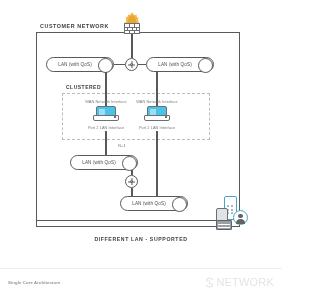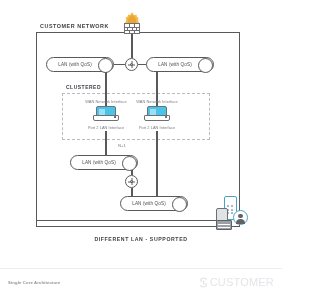--- a/index.html
+++ b/index.html
@@ -439,16 +439,16 @@
   <div class="abs caption">DIFFERENT LAN - SUPPORTED</div>
 
   <div class="abs footer-rule"></div>
   <div class="abs footer-label">Single Core Architecture</div>
   <div class="abs brand">
     <svg width="9" height="11" viewBox="0 0 9 11" xmlns="http://www.w3.org/2000/svg">
       <path d="M4.5 0.6 C2.4 0.6 1 1.8 1 3.1 C1 4.2 1.9 4.9 3.4 5.3 L3.4 4.1 C2.6 3.9 2.2 3.6 2.2 3.1 C2.2 2.4 3.1 1.8 4.5 1.8 C5.9 1.8 6.8 2.4 6.8 3.1 L8 3.1 C8 1.8 6.6 0.6 4.5 0.6 Z" fill="#e3e5e8"></path>
       <path d="M4.5 10.4 C6.6 10.4 8 9.2 8 7.9 C8 6.8 7.1 6.1 5.6 5.7 L5.6 6.9 C6.4 7.1 6.8 7.4 6.8 7.9 C6.8 8.6 5.9 9.2 4.5 9.2 C3.1 9.2 2.2 8.6 2.2 7.9 L1 7.9 C1 9.2 2.4 10.4 4.5 10.4 Z" fill="#e3e5e8"></path>
       <rect x="4" y="3.3" width="1.1" height="4.4" fill="#e3e5e8"></rect>
     </svg>
-    <span class="brand-text">CUSTOMER</span>
+    <span class="brand-text">NETWORK</span>
   </div>
 
 </div>
 
 </body></html>

